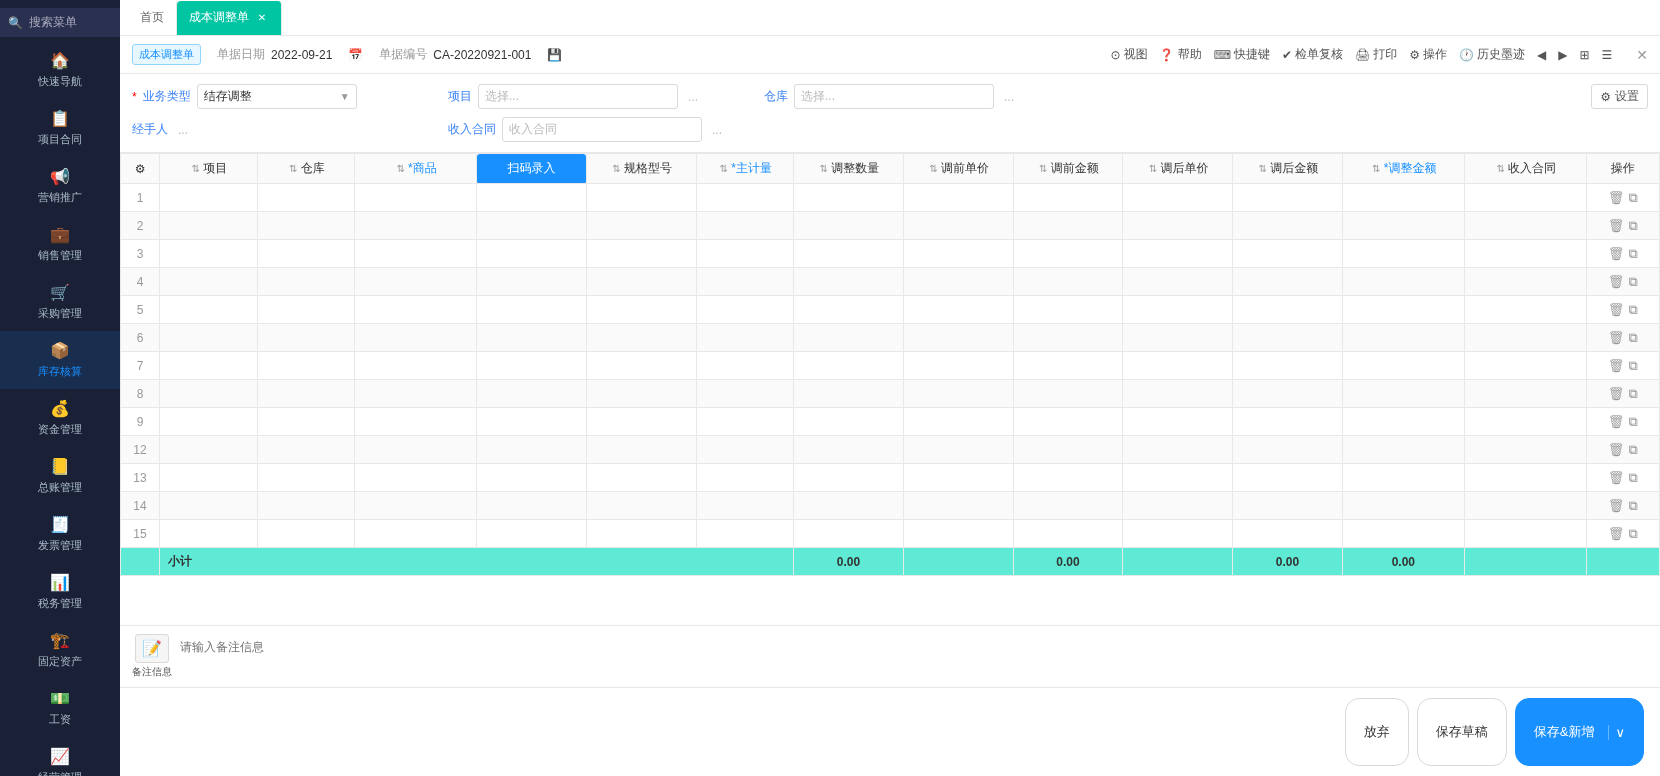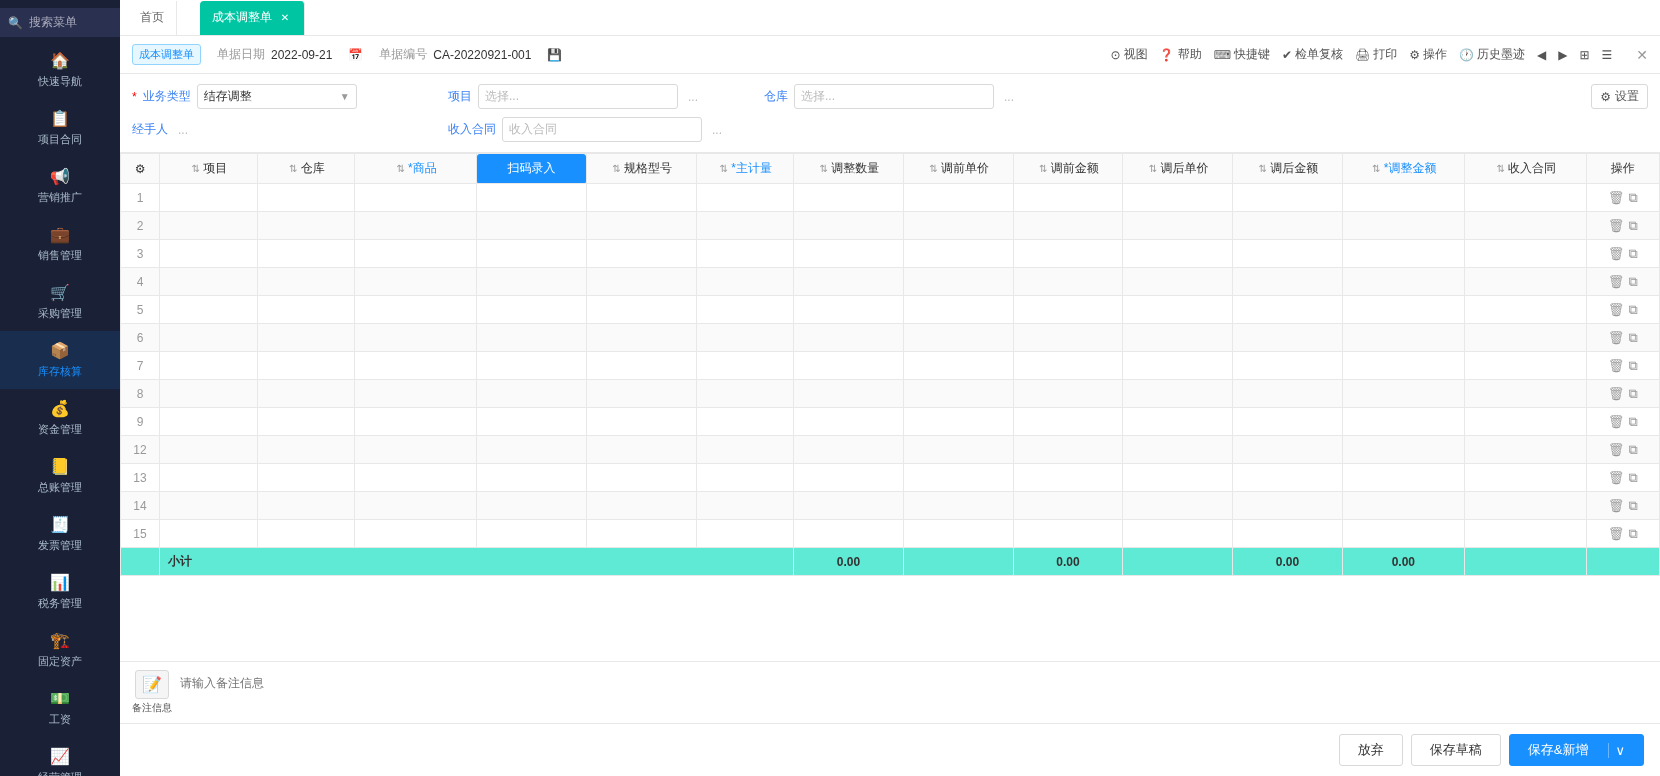--- a/index.html
+++ b/index.html
@@ -12,21 +12,21 @@
     .sidebar-search { width: 100%; padding: 6px 8px; background: #2a3150; display: flex; align-items: center; gap: 6px; cursor: pointer; margin-bottom: 4px; }
     .sidebar-search span { color: #aab; font-size: 12px; }
     .sidebar-item { width: 100%; display: flex; flex-direction: column; align-items: center; padding: 10px 4px; cursor: pointer; color: #aabbcc; font-size: 11px; gap: 4px; }
     .sidebar-item.active { background: #1890ff22; color: #1890ff; }
     .sidebar-item .icon { font-size: 16px; }
 
     
     .main-content { flex: 1; display: flex; flex-direction: column; background: #f0f2f5; overflow: hidden; }
 
     
-    .tab-bar { display: flex; align-items: center; background: #fff; border-bottom: 1px solid #e8e8e8; height: 36px; padding: 2px 8px; gap: 23px; }
+    .tab-bar { display: flex; align-items: center; background: #fff; border-bottom: 1px solid #e8e8e8; height: 36px; padding: 2px 8px; }
     .tab-item { display: flex; align-items: center; padding: 0 12px; height: 34px; cursor: pointer; font-size: 12px; color: #666; border-right: 1px solid #e8e8e8; }
     .tab-item.active { background: #00c5a3; color: #fff; border-radius: 4px 4px 0 0; }
     .tab-item .close-icon { margin-left: 6px; font-size: 10px; }
     .tab-close-btn { width: 14px; height: 14px; display: inline-flex; align-items: center; justify-content: center; }
 
     
     .doc-container { flex: 1; background: #fff; display: flex; flex-direction: column; overflow: hidden; position: relative; }
 
     
     .doc-header { display: flex; align-items: center; padding: 8px 12px; border-bottom: 1px solid #e8e8e8; gap: 16px; }
@@ -65,22 +65,22 @@
     .action-icon { color: #999; cursor: pointer; font-size: 13px; }
 
     
     .doc-footer { border-top: 1px solid #e8e8e8; padding: 8px 12px; display: flex; align-items: flex-start; gap: 8px; }
     .remarks-icon { display: flex; flex-direction: column; align-items: center; gap: 2px; color: #555; font-size: 10px; cursor: pointer; }
     .remarks-icon .icon-box { background: #f5f5f5; border: 1px solid #d9d9d9; border-radius: 3px; padding: 4px 6px; font-size: 16px; }
     .remarks-input { flex: 1; border: none; outline: none; color: #ef4444; font-size: 12px; padding: 6px 0; }
 
     
     .bottom-bar { display: flex; justify-content: flex-end; align-items: center; gap: 8px; padding: 10px 16px; background: #fff; border-top: 1px solid #e8e8e8; }
-    .btn { padding: 6px 18px; border-radius: 3px; cursor: pointer; font-size: 13px; border: 1px solid #d9d9d9; background: #fff; color: #333; }
-    .btn-save-new { background: #1890ff; color: #fff; border-color: #1890ff; display: flex; align-items: center; gap: 16px; }
+    .btn { padding: 24px 18px; border-radius: 14px; cursor: pointer; font-size: 13px; border: 1px solid #d9d9d9; background: #fff; color: #333; }
+    .btn-save-new { background: #1890ff; color: #fff; border-color: #1890ff; display: flex; align-items: center; gap: 10px; }
     .btn-save-new .arrow { border-left: 1px solid #69b8ff; padding-left: 6px; margin-left: 4px; }
   </style>
 </head>
 <body>
 
 <div class="app-container">
 
   <div class="sidebar">
     <div class="sidebar-search">
       <span>🔍</span>

